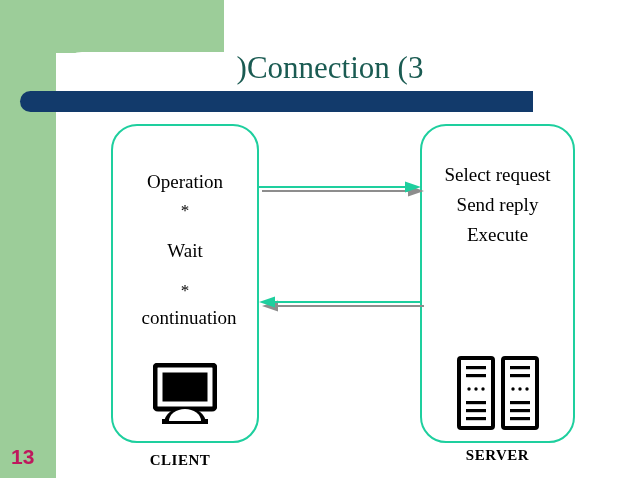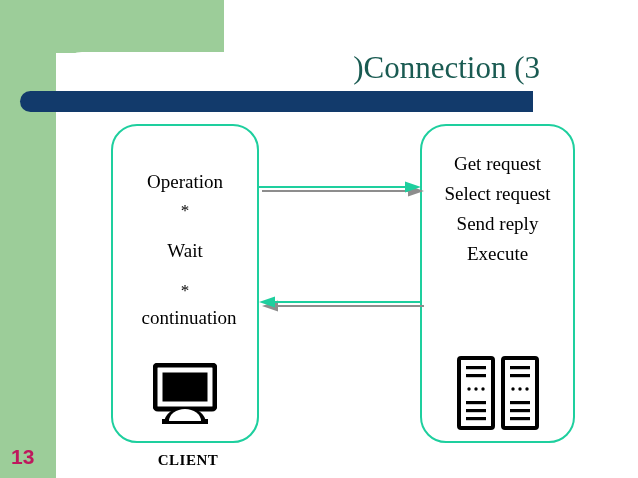--- a/index.html
+++ b/index.html
@@ -43,21 +43,21 @@
     background: #123a6b;
     border-top-left-radius: 11px;
     border-bottom-left-radius: 11px;
   }
 
   
   .slide-title {
     position: absolute;
     left: 120px; top: 50px;
     width: 420px;
-    text-align: right;
+    text-align: center;
     font-size: 31px;
     color: #1a5b52;
     letter-spacing: 0px;
     white-space: nowrap;
     font-family: "Liberation Serif", "DejaVu Serif", serif;
   }
 
   
   .page-number {
     position: absolute;
@@ -121,21 +121,21 @@
   
   .node-caption {
     position: absolute;
     text-align: center;
     font-size: 15px;
     font-weight: bold;
     color: #000000;
     letter-spacing: 0.5px;
     font-family: "Liberation Serif", "DejaVu Serif", serif;
   }
-  #client-caption { left: 114px; top: 452px; width: 148px; }
+  #client-caption { left: 106px; top: 452px; width: 148px; }
   #server-caption { left: 420px; top: 447px; width: 155px; }
 </style>
 </head>
 <body>
 
 <div id="slide">
 
   <div class="green-left-bar"></div>
   <div class="green-top-block"></div>
   <div class="white-panel"></div>
@@ -150,21 +150,20 @@
       <span class="ln">Operation</span>
       <span class="ln star gap-lg">*</span>
       <span class="ln gap-sm">Wait</span>
       <span class="ln star gap-sm">*</span>
       <span class="ln gap-md">continuation</span>
     </div>
   </div>
 
   <div class="node-box" id="server-box">
     <div class="box-lines" id="server-lines">
-      <span class="ln">Get request</span>
       <span class="ln gap-lg">Select request</span>
       <span class="ln gap-lg">Send reply</span>
       <span class="ln gap-lg">Execute</span>
     </div>
   </div>
 
   <div class="arrow-wrap" id="arrow-request">
     <svg class="arrow-shadow" viewBox="0 0 162 14" preserveAspectRatio="none">
       <path d="M0 6 L146 6 L146 1.5 L162 7 L146 12.5 L146 8 L0 8 Z" fill="#8d8d8d"></path>
     </svg>
@@ -214,14 +213,15 @@
         <circle cx="63" cy="33" r="1.7" fill="#000000"></circle>
         <circle cx="70" cy="33" r="1.7" fill="#000000"></circle>
         <rect x="53" y="45" width="20" height="3.2" fill="#000000"></rect>
         <rect x="53" y="53" width="20" height="3.2" fill="#000000"></rect>
         <rect x="53" y="61" width="20" height="3.2" fill="#000000"></rect>
       </g>
     </svg>
   </div>
 
   <div class="node-caption" id="client-caption">CLIENT</div>
+  <div class="node-caption" id="server-caption">SERVER</div>
 
 </div>
 
 </body></html>

